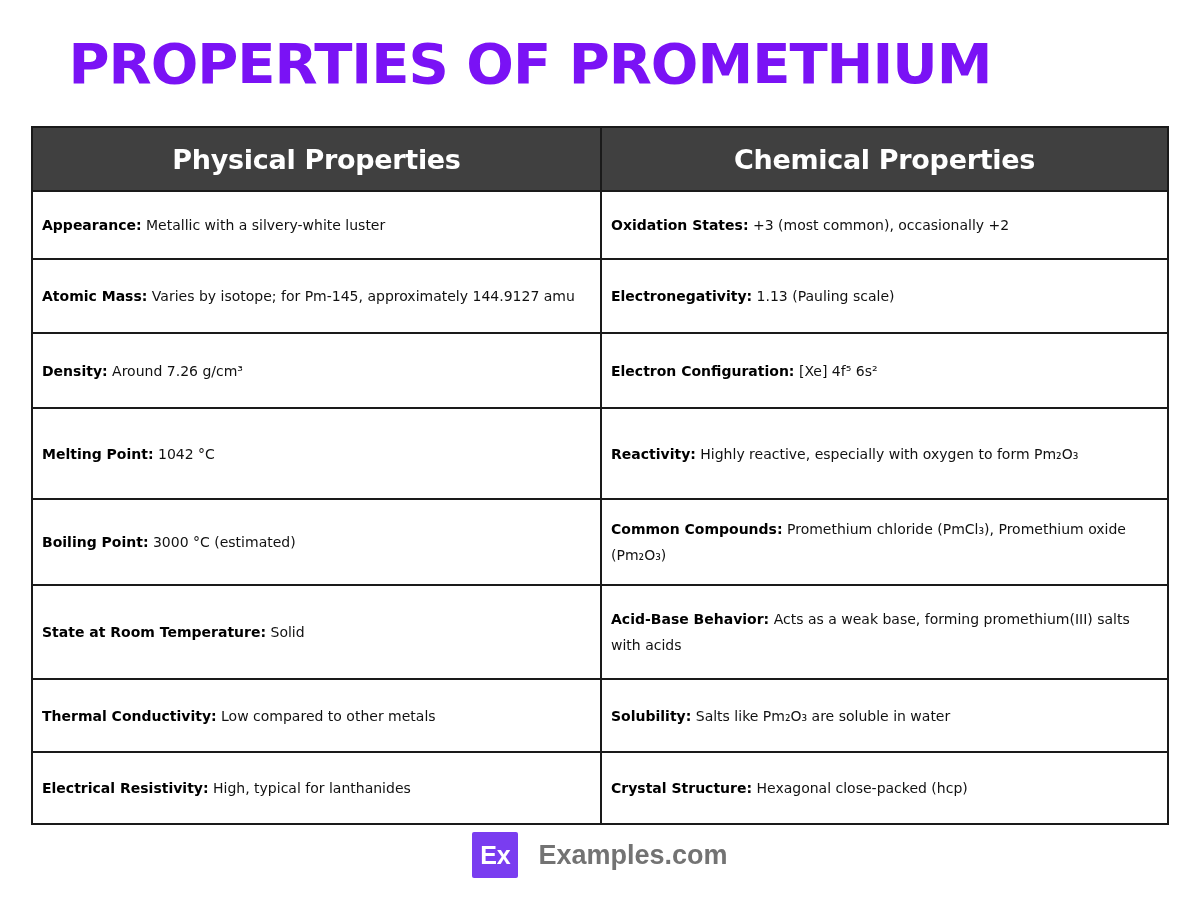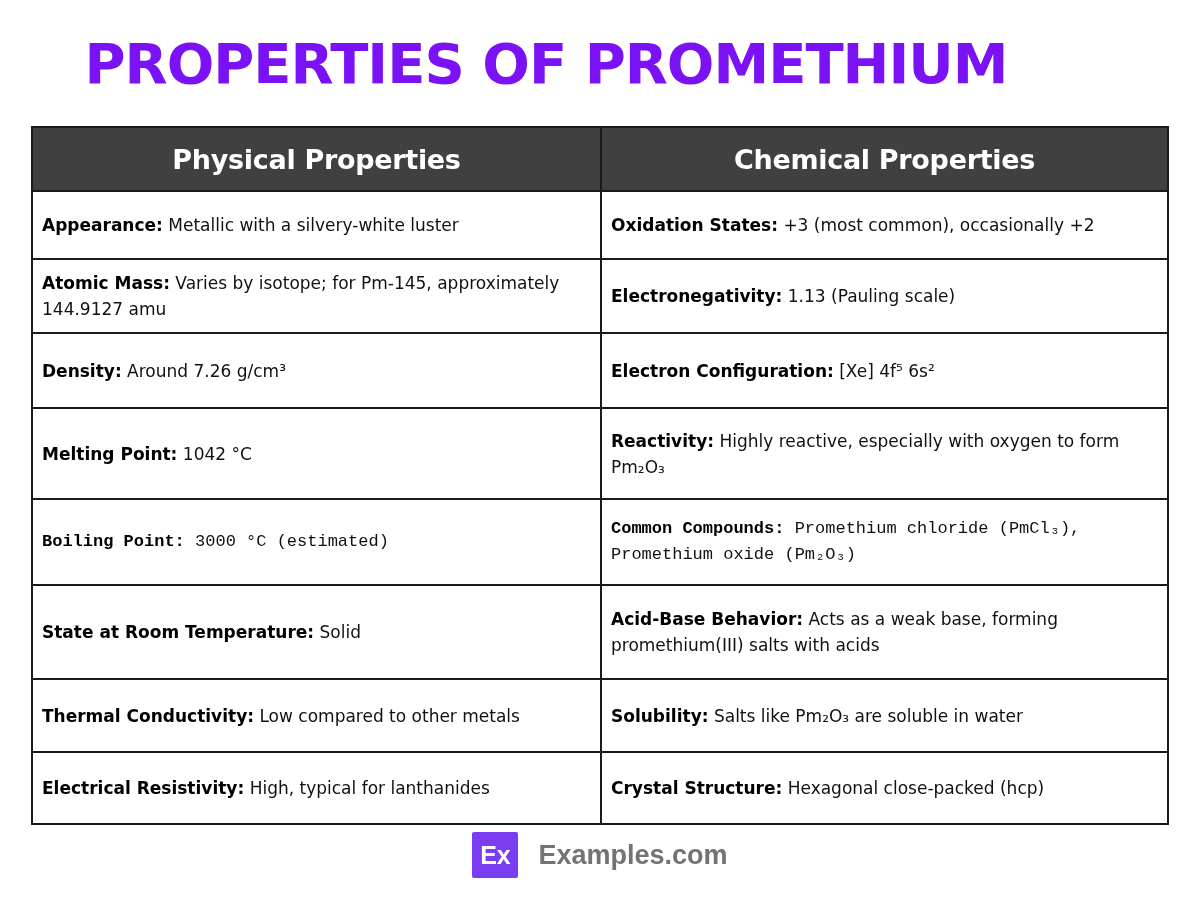--- a/index.html
+++ b/index.html
@@ -3,32 +3,32 @@
 <meta charset="utf-8">
 <style>
   html, body { margin: 0; padding: 0; }
   body {
     width: 1200px; height: 900px; background: #ffffff; position: relative; overflow: hidden;
     font-family: "DejaVu Sans", sans-serif; color: #111;
   }
   .title {
     position: absolute; left: 0; top: 28px; width: 1060px; text-align: center;
     font-family: "DejaVu Sans", sans-serif; font-weight: 900; font-size: 56px;
-    color: #7a12f5; letter-spacing: -1px; line-height: 72px; margin-left: 16px;
+    color: #7a12f5; letter-spacing: -1px; line-height: 72px;
   }
   table {
     position: absolute; left: 31px; top: 126px; width: 1136px;
     border-collapse: collapse; table-layout: fixed;
   }
   td, th { border: 2px solid #1a1a1a; padding: 0 9px; vertical-align: middle; }
   th {
     background: #404040; color: #fff; font-weight: bold; font-size: 27px;
     height: 62px; text-align: center; letter-spacing: -0.3px;
   }
-  td { font-size: 17px; line-height: 26px; color: #111; }
+  td { font-size: 14px; line-height: 26px; color: #111; }
   td b { font-weight: bold; color: #000; }
   col.c1 { width: 569px; }
   col.c2 { width: 567px; }
   .footer {
     position: absolute; top: 832px; left: 0; width: 1200px;
     display: flex; justify-content: center; align-items: center; gap: 20px;
   }
   .logo-box {
     width: 46px; height: 46px; background: #7a3df0; color: #fff;
     font-weight: bold; font-size: 25px; display: flex; align-items: center; justify-content: center;
@@ -62,21 +62,21 @@
         <td><b>Electronegativity:</b> <span>1.13 (Pauling scale)</span></td>
       </tr>
       <tr style="height: 75px;">
         <td><b>Density:</b> <span>Around 7.26 g/cm³</span></td>
         <td><b>Electron Configuration:</b> <span>[Xe] 4f⁵ 6s²</span></td>
       </tr>
       <tr style="height: 91px;">
         <td><b>Melting Point:</b> <span>1042 °C</span></td>
         <td><b>Reactivity:</b> <span>Highly reactive, especially with oxygen to form Pm₂O₃</span></td>
       </tr>
-      <tr style="height: 86px; font-family: Liberation Mono, monospace;">
+      <tr style="height: 86px;">
         <td><b>Boiling Point:</b> <span>3000 °C (estimated)</span></td>
         <td><b>Common Compounds:</b> <span>Promethium chloride (PmCl₃), Promethium oxide (Pm₂O₃)</span></td>
       </tr>
       <tr style="height: 94px;">
         <td><b>State at Room Temperature:</b> <span>Solid</span></td>
         <td><b>Acid-Base Behavior:</b> <span>Acts as a weak base, forming promethium(III) salts with acids</span></td>
       </tr>
       <tr style="height: 73px;">
         <td><b>Thermal Conductivity:</b> <span>Low compared to other metals</span></td>
         <td><b>Solubility:</b> <span>Salts like Pm₂O₃ are soluble in water</span></td>

